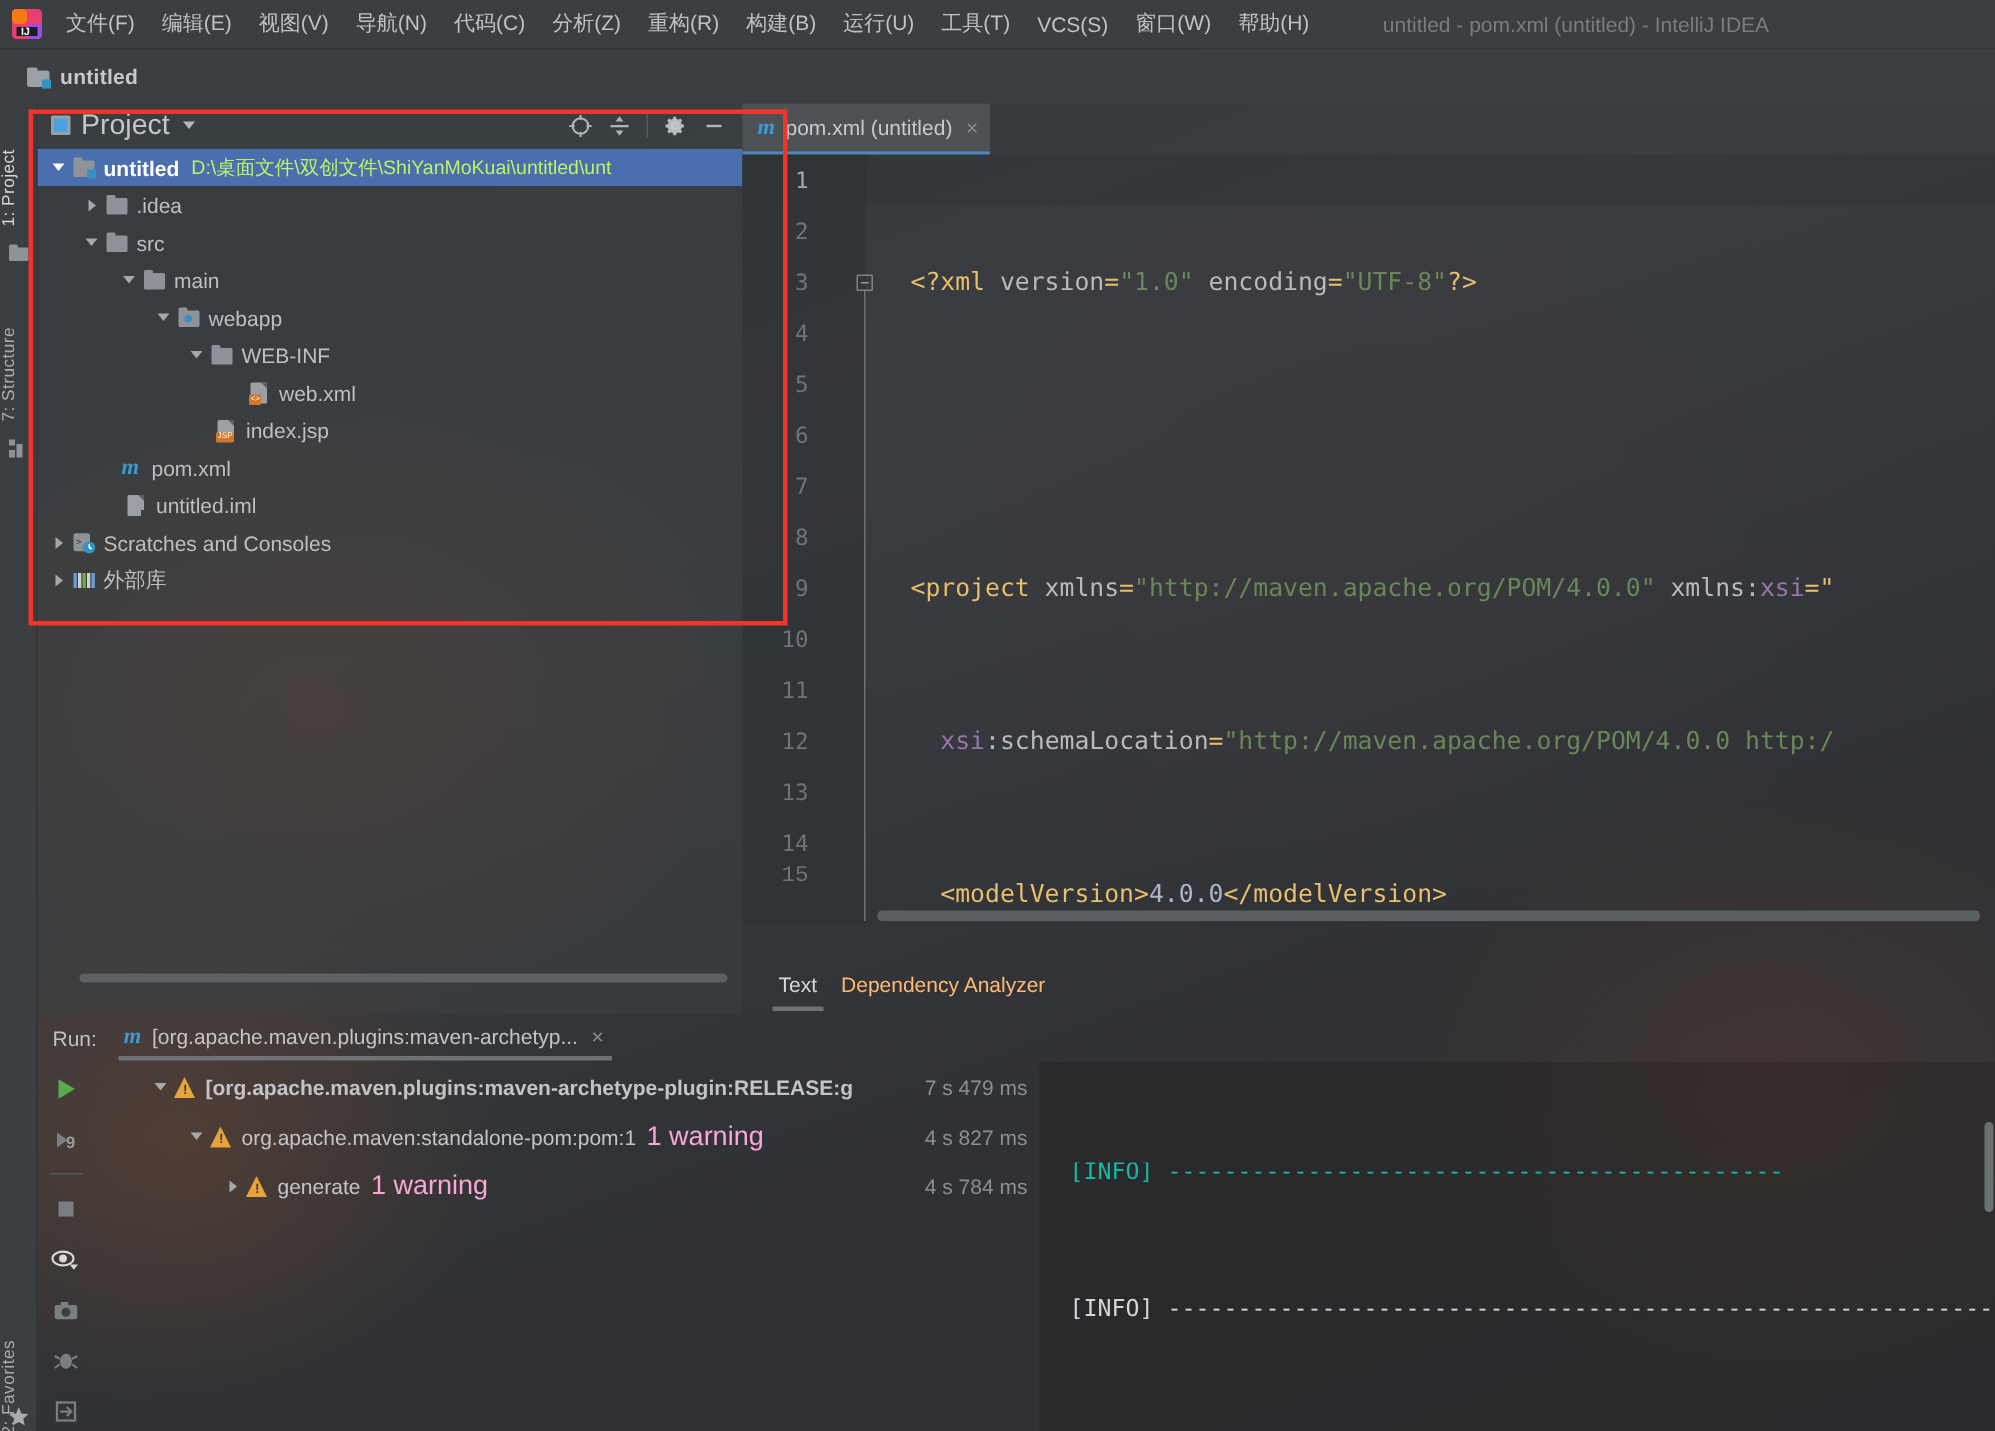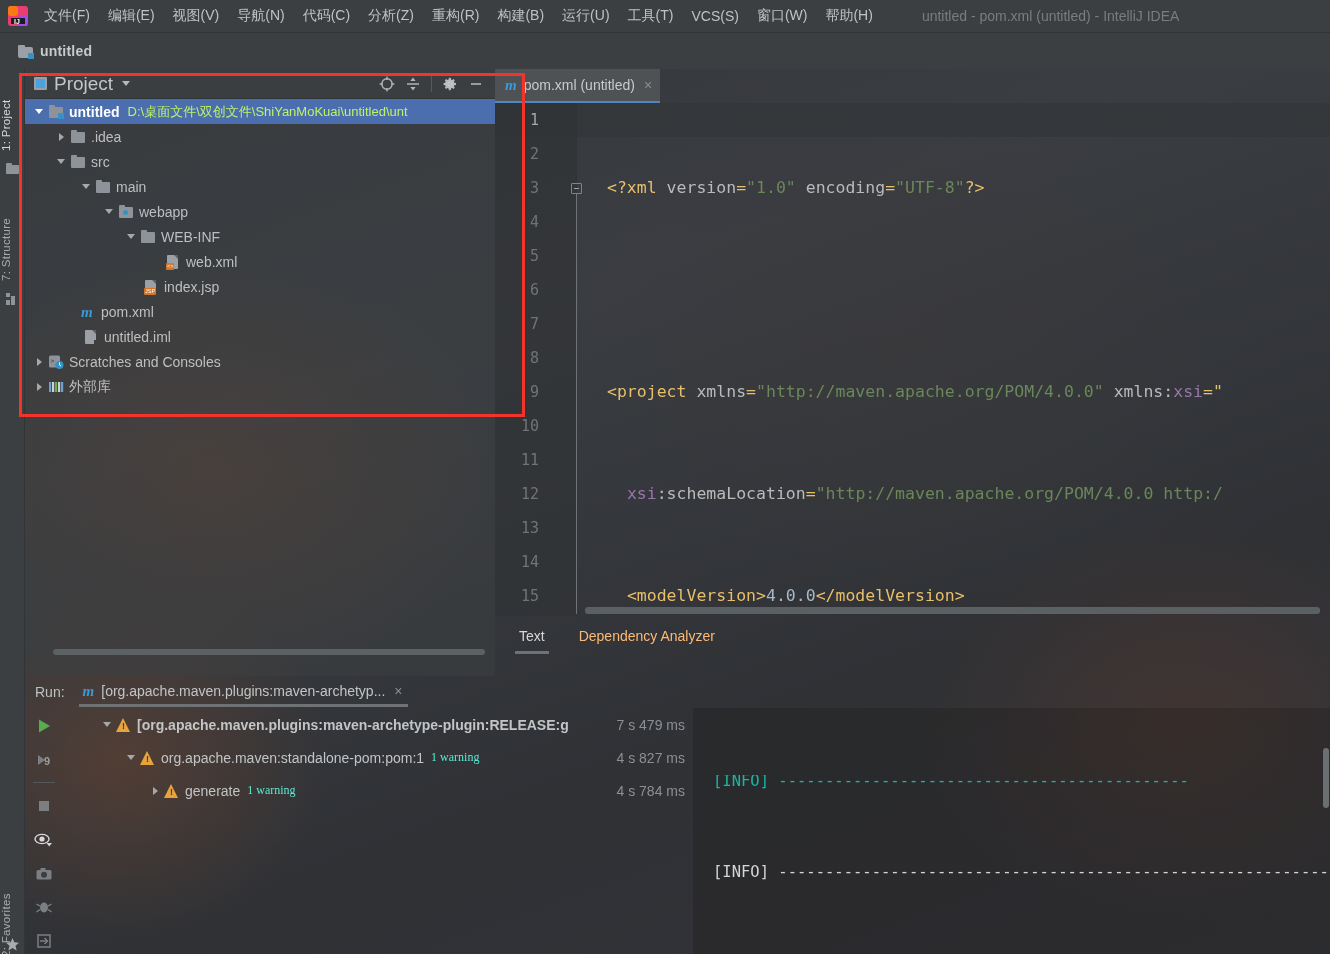--- a/index.html
+++ b/index.html
@@ -172,21 +172,21 @@
   .cl{height:34px;padding-left:30px;}
   .tag{color:#e8bf6a;}
   .attr{color:#bababa;}
   .str{color:#6a8759;}
   .ns{color:#9876aa;}
   .txt{color:#a9b7c6;}
 
   .ehscroll{position:absolute;left:90px;bottom:62px;width:735px;height:7px;background:#5b6063;border-radius:3px;}
 
   .bottabs{
-    position:absolute;left:0;bottom:18px;width:100%;height:34px;display:flex;align-items:flex-start;padding-left:18px;gap:22px;
+    position:absolute;left:0;bottom:8px;width:100%;height:34px;display:flex;align-items:flex-end;padding-left:18px;gap:4px;
   }
   .btab{font-size:14px;color:#fdba74;padding:4px 6px;cursor:pointer;position:relative;}
   .btab.sel{color:#d6d8da;}
   .btab.sel:after{content:"";position:absolute;left:2px;right:2px;bottom:-6px;height:3px;background:#6e7275;}
 
   
   .runwin{
     position:absolute;left:25px;top:676px;width:1305px;height:278px;
   }
   .run-header{height:32px;display:flex;align-items:center;padding-left:10px;}
@@ -208,21 +208,21 @@
     position:absolute;left:38px;top:32px;width:630px;bottom:0;overflow:hidden;
   }
   .rrow{height:33px;display:flex;align-items:center;white-space:nowrap;font-size:14px;color:#c2c4c6;cursor:default;}
   .rrow .time{margin-left:auto;color:#8d9093;font-size:14px;padding-right:8px;}
   .warn{width:15px;height:14px;flex:none;margin-right:6px;position:relative;}
   .warn:before{
     content:"";position:absolute;left:0;top:0;
     border-left:7.5px solid transparent;border-right:7.5px solid transparent;border-bottom:14px solid #e8a33d;
   }
   .warn:after{content:"!";position:absolute;left:0;right:0;top:2px;text-align:center;color:#3c3f41;font-size:9px;font-weight:bold;line-height:12px;}
-  .wtext{color:#5eead4;font-size:12px;margin-left:7px;font-family:Liberation Serif, serif;}
+  .wtext{color:#f9a8d4;font-size:18px;margin-left:7px;}
 
   .console{
     position:absolute;left:668px;top:32px;right:0;bottom:0;overflow:hidden;
     background:rgba(30,26,24,0.30);
     font-family:"DejaVu Sans Mono",monospace;font-size:15.5px;line-height:33.5px;color:#d3d5d7;
     padding-left:20px;white-space:pre;
   }
   .cline{height:33.5px;overflow:hidden;}
   .cline.clip{height:14px;line-height:12px;overflow:hidden;color:#14b8a6;}
   .vscroll-console{position:absolute;right:1px;top:40px;width:6px;height:60px;background:#6a6f72;border-radius:3px;}
@@ -470,21 +470,21 @@
         <div class="lnum" style="top:136px;">5</div>
         <div class="lnum" style="top:170px;">6</div>
         <div class="lnum" style="top:204px;">7</div>
         <div class="lnum" style="top:238px;">8</div>
         <div class="lnum" style="top:272px;">9</div>
         <div class="lnum" style="top:306px;">10</div>
         <div class="lnum" style="top:340px;">11</div>
         <div class="lnum" style="top:374px;">12</div>
         <div class="lnum" style="top:408px;">13</div>
         <div class="lnum" style="top:442px;">14</div>
-        <div class="lnum" style="top:476px;">15</div>
+        <div class="lnum" style="top:464px;font-family:Liberation Mono, monospace;">15</div>
         <div class="fold-mark" style="top:80px;"></div>
         <div class="fold-tail" style="top:91px;height:420px;"></div>
       </div>
 
       <div class="codelines">
         <div class="cl"><span class="tag">&lt;?xml </span><span class="attr">version</span><span class="tag">=</span><span class="str">"1.0"</span><span class="attr"> encoding</span><span class="tag">=</span><span class="str">"UTF-8"</span><span class="tag">?&gt;</span></div>
         <div class="cl"></div>
         <div class="cl"><span class="tag">&lt;project </span><span class="attr">xmlns</span><span class="tag">=</span><span class="str">"http://maven.apache.org/POM/4.0.0"</span><span class="attr"> xmlns:</span><span class="ns">xsi</span><span class="tag">="</span></div>
         <div class="cl">  <span class="ns">xsi</span><span class="attr">:schemaLocation</span><span class="tag">=</span><span class="str">"http://maven.apache.org/POM/4.0.0 http:/</span></div>
         <div class="cl">  <span class="tag">&lt;modelVersion&gt;</span><span class="txt">4.0.0</span><span class="tag">&lt;/modelVersion&gt;</span></div>

